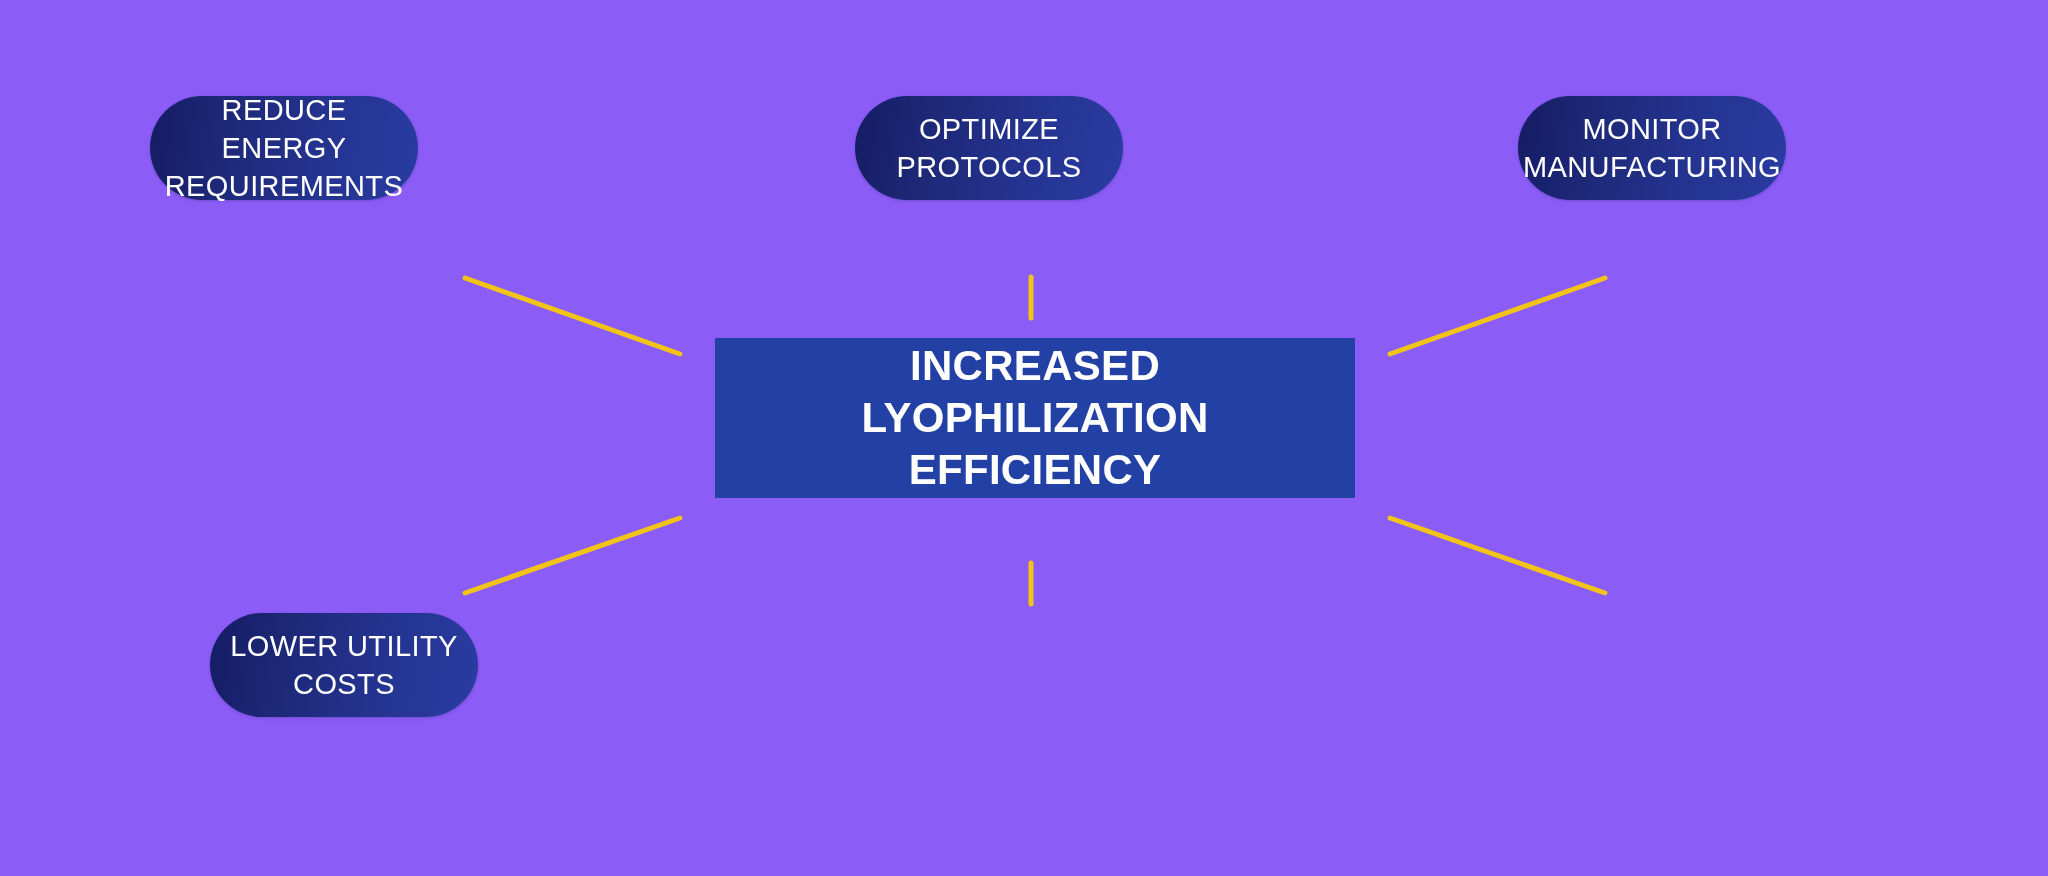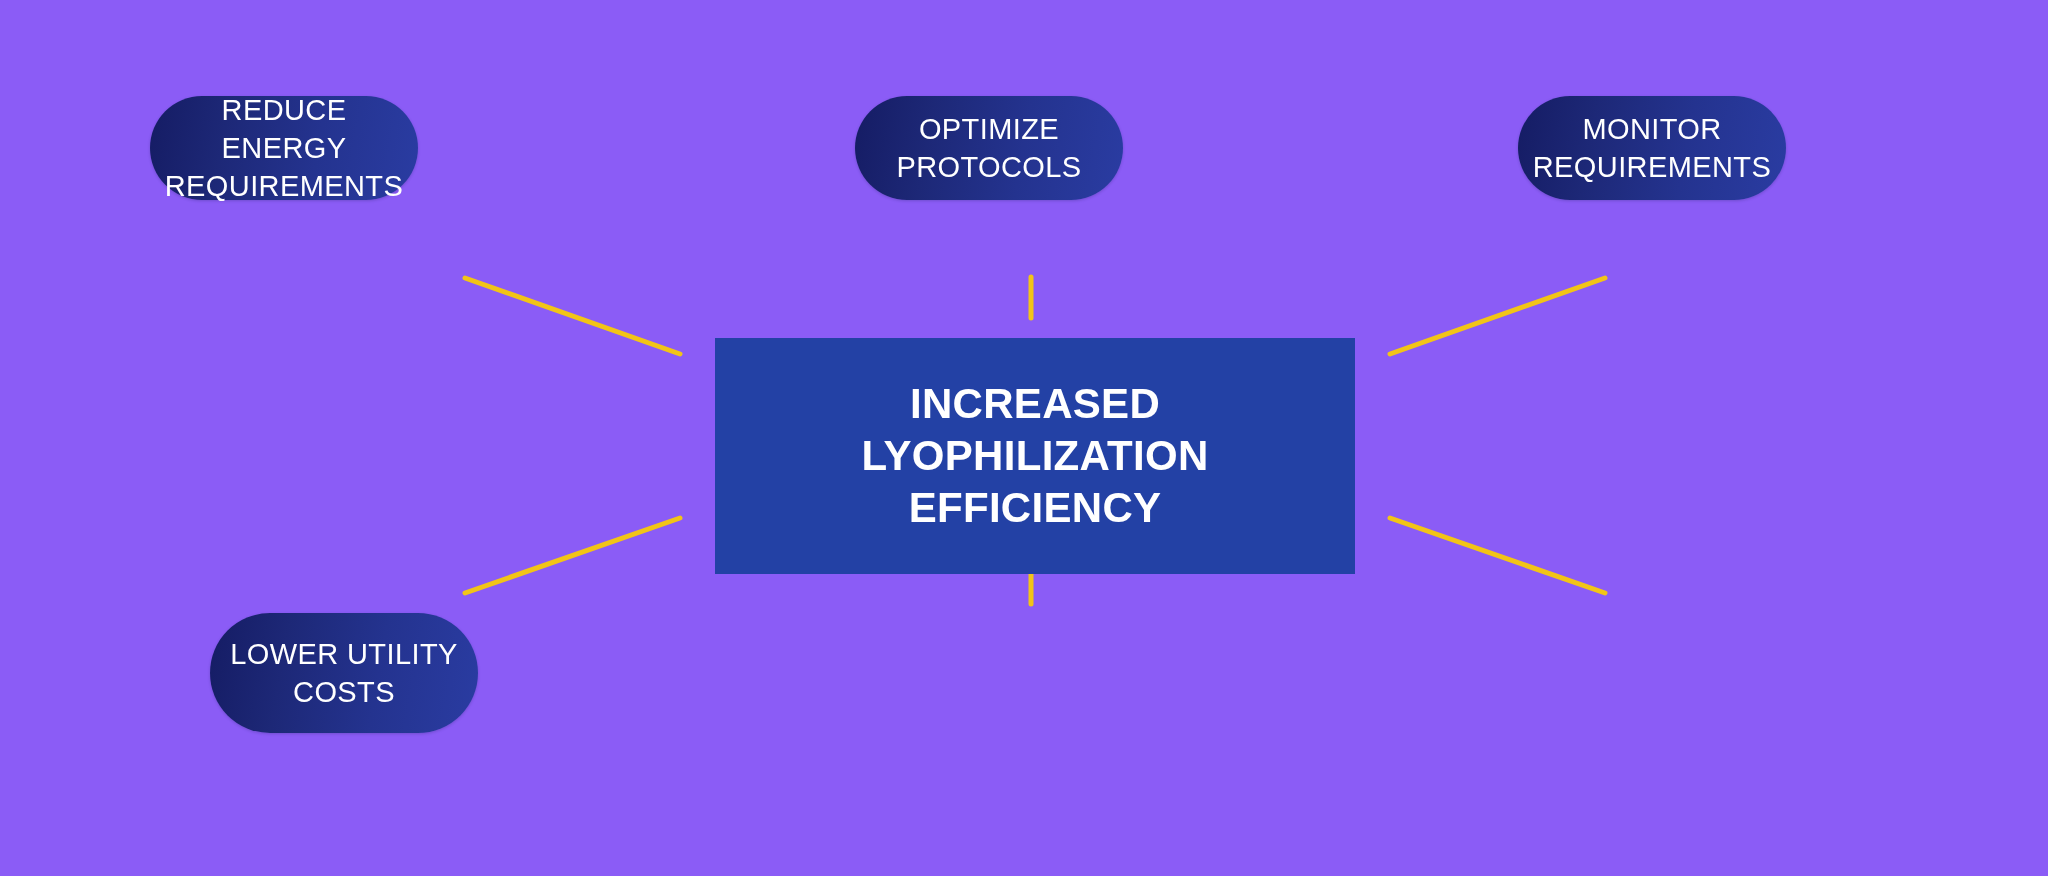--- a/index.html
+++ b/index.html
@@ -48,31 +48,31 @@
     padding: 6px 18px;
   }
   .pill .pill-text {
     display: block;
     white-space: pre-line;
   }
 
   .pill.top-left     { left: 150px;  top: 96px;  width: 268px; height: 104px; }
   .pill.top-center   { left: 855px;  top: 96px;  width: 268px; height: 104px; }
   .pill.top-right    { left: 1518px; top: 96px;  width: 268px; height: 104px; }
-  .pill.bottom-left  { left: 210px;  top: 613px; width: 268px; height: 120px; }
+  .pill.bottom-left  { left: 210px;  top: 613px; width: 268px; height: 104px; }
   .pill.bottom-center{ left: 855px;  top: 613px; width: 268px; height: 104px; }
   .pill.bottom-right { left: 1518px; top: 613px; width: 268px; height: 104px; }
 
   
   #center-node {
     position: absolute;
     left: 715px;
     top: 338px;
     width: 640px;
-    height: 236px;
+    height: 160px;
     background: #2341a5;
     display: flex;
     align-items: center;
     justify-content: center;
     text-align: center;
   }
   #center-node .center-text {
     display: block;
     color: #ffffff;
     font-size: 42px;
@@ -101,21 +101,21 @@
 REQUIREMENTS</span>
   </div>
 
   <div class="pill top-center">
     <span class="pill-text">OPTIMIZE
 PROTOCOLS</span>
   </div>
 
   <div class="pill top-right">
     <span class="pill-text">MONITOR
-REQUIREMENTS</span>
+MANUFACTURING</span>
   </div>
 
   <div id="center-node">
     <span class="center-text">INCREASED
 LYOPHILIZATION
 EFFICIENCY</span>
   </div>
 
   <div class="pill bottom-left">
     <span class="pill-text">LOWER UTILITY

